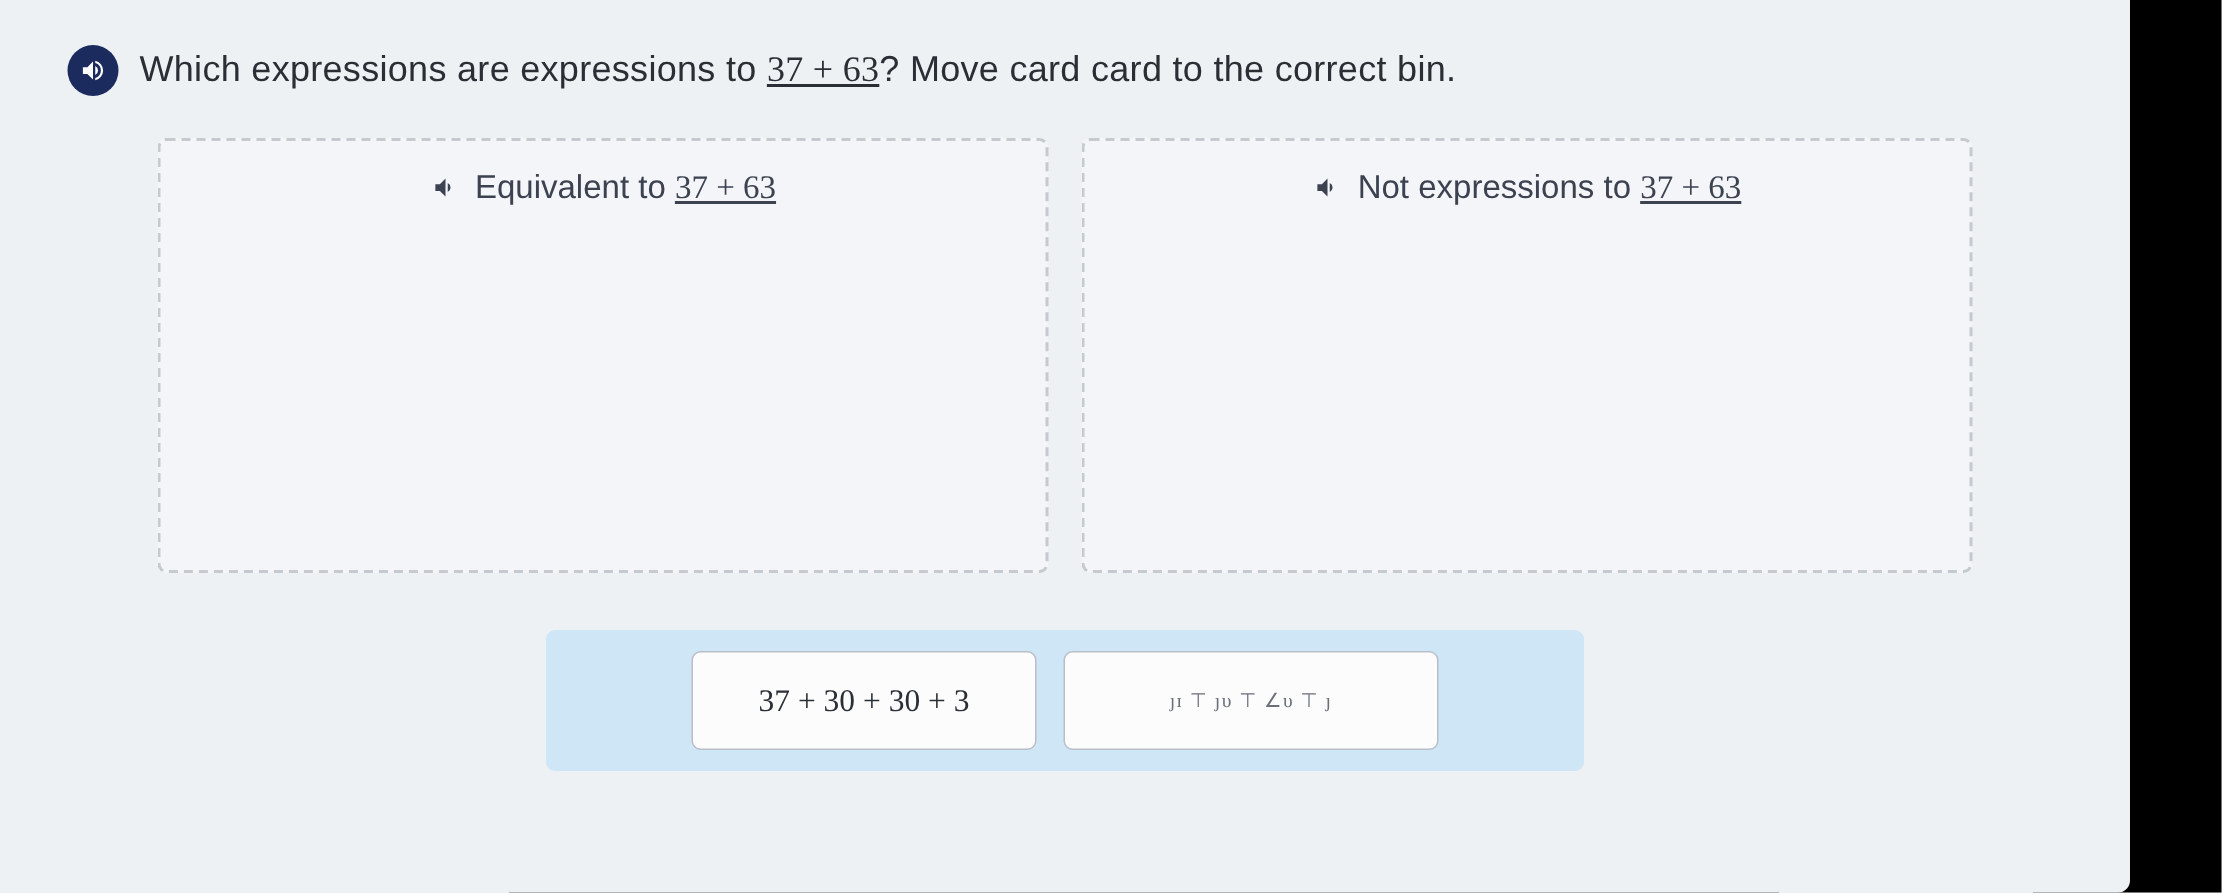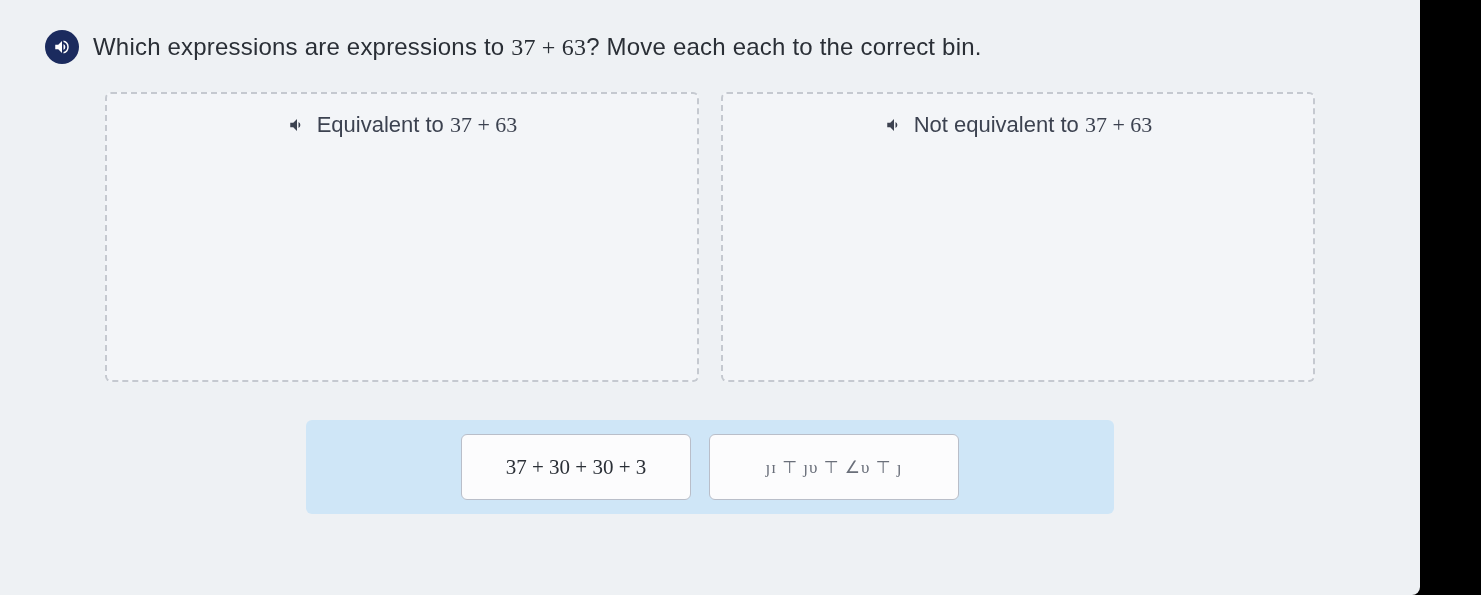--- a/index.html
+++ b/index.html
@@ -33,21 +33,21 @@
     align-items: center;
     justify-content: center;
     flex-shrink: 0;
   }
   .audio-badge svg { width: 18px; height: 18px; fill: #fff; }
   .question-text {
     font-size: 24px;
     color: #2a2f36;
     letter-spacing: 0.2px;
   }
-  .mathy { font-family: "Cambria Math", "Times New Roman", serif; }
+  .mathy { font-family: "Cambria Math", "Times New Roman", serif; text-decoration: underline; }
   .bins {
     display: flex;
     gap: 22px;
     margin: 0 60px 0 60px;
     text-align: center;
   }
   .bin {
     flex: 1;
     height: 290px;
     border: 2px dashed #c5c9d0;
@@ -66,21 +66,21 @@
   .mini-speaker {
     display: inline-flex;
     align-items: center;
     justify-content: center;
     width: 20px; height: 20px;
     color: #3c4250;
   }
   .mini-speaker svg { width: 18px; height: 18px; fill: #3c4250; }
   .cards-tray {
     margin: 38px auto 0 auto;
-    width: 808px;
+    width: 692px;
     background: #cfe6f7;
     border-radius: 6px;
     padding: 14px 16px;
     display: flex;
     gap: 18px;
     justify-content: center;
   }
   .card {
     background: #fcfcfd;
     border: 1.5px solid #b9bec9;
@@ -89,35 +89,35 @@
     min-width: 230px;
     display: flex;
     align-items: center;
     justify-content: center;
     font-size: 21px;
     color: #2a2f36;
     font-family: "Cambria Math", "Times New Roman", serif;
     padding: 0 18px;
     cursor: grab;
   }
-  .card.slim { min-width: 250px; font-size: 17px; color: #6a6f7a; letter-spacing: 1px; }
+  .card.slim { min-width: 250px; font-size: 13px; color: #6a6f7a; letter-spacing: 1px; }
 </style>
 </head>
 <body>
 
 <div class="page">
 
   <div class="question-row">
     <div class="audio-badge">
       <svg viewBox="0 0 24 24">
           <path d="M3 9v6h4l5 5V4L7 9H3zm13.5 3a4.5 4.5 0 0 0-2.5-4v8a4.5 4.5 0 0 0 2.5-4zm-2.5-8.7v2.06A7 7 0 0 1 19 12a7 7 0 0 1-5 6.64v2.06A9 9 0 0 0 21 12a9 9 0 0 0-7-8.7z"></path>
         </svg>
     </div>
     <div class="question-text">
-      <span>Which expressions are expressions to </span><span class="mathy">37 + 63</span><span>? Move each each to the correct bin.</span>
+      <span>Which expressions are expressions to </span><span class="mathy">37 + 63</span><span>? Move card card to the correct bin.</span>
     </div>
   </div>
 
   <div class="bins">
     <div class="bin">
       <div class="bin-header">
         <span class="mini-speaker">
           <svg viewBox="0 0 24 24">
               <path d="M3 9v6h4l5 5V4L7 9H3zm13.5 3a4.5 4.5 0 0 0-2.5-4v8a4.5 4.5 0 0 0 2.5-4z"></path>
             </svg>
@@ -128,21 +128,21 @@
       </div>
     </div>
     <div class="bin">
       <div class="bin-header">
         <span class="mini-speaker">
           <svg viewBox="0 0 24 24">
               <path d="M3 9v6h4l5 5V4L7 9H3zm13.5 3a4.5 4.5 0 0 0-2.5-4v8a4.5 4.5 0 0 0 2.5-4z"></path>
             </svg>
         </span>
         <span>
-          <span>Not equivalent to </span><span class="mathy">37 + 63</span>
+          <span>Not expressions to </span><span class="mathy">37 + 63</span>
         </span>
       </div>
     </div>
   </div>
 
   <div class="cards-tray">
     <div class="card">37 + 30 + 30 + 3</div>
     <div class="card slim">ȷɪ ⊤ ȷυ ⊤ ∠υ ⊤ ȷ</div>
   </div>
 

